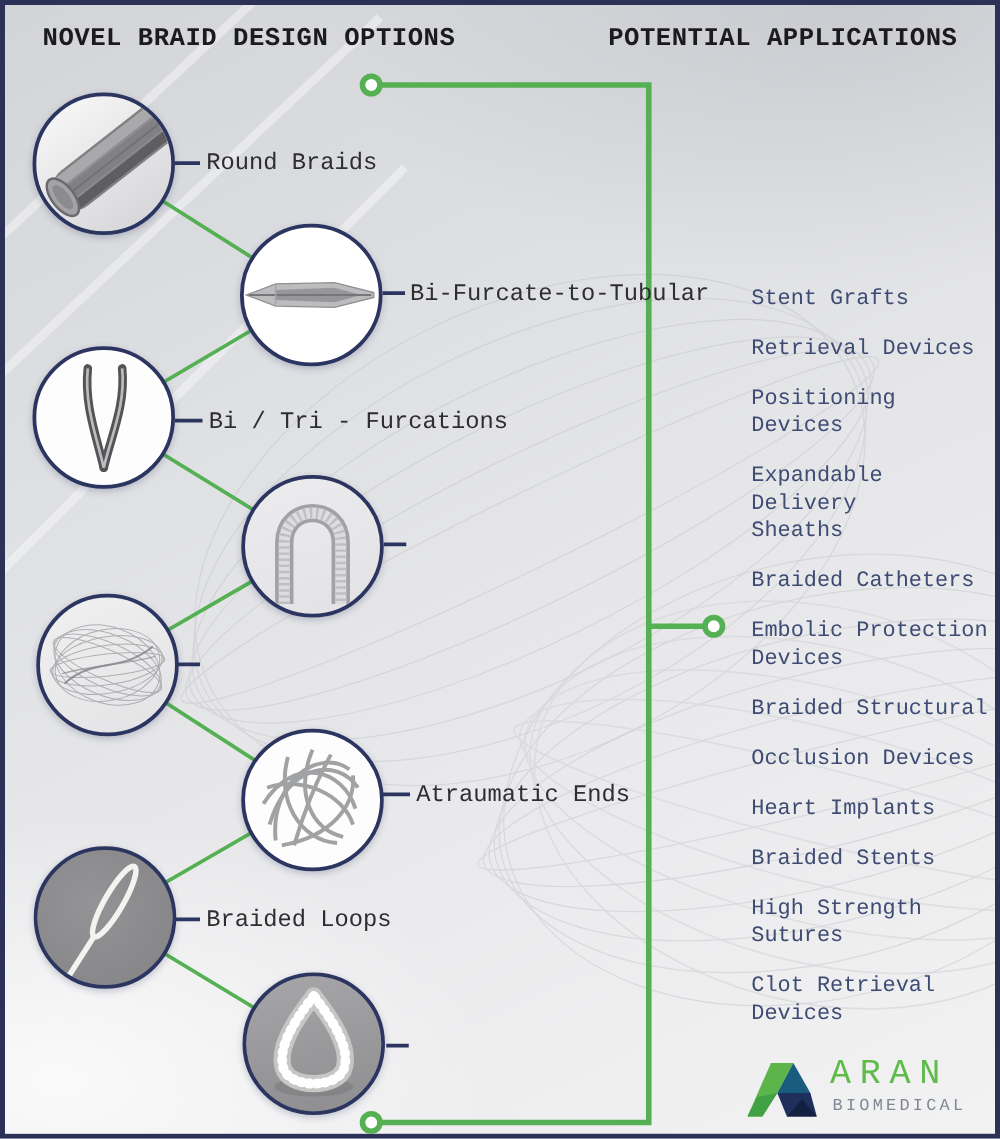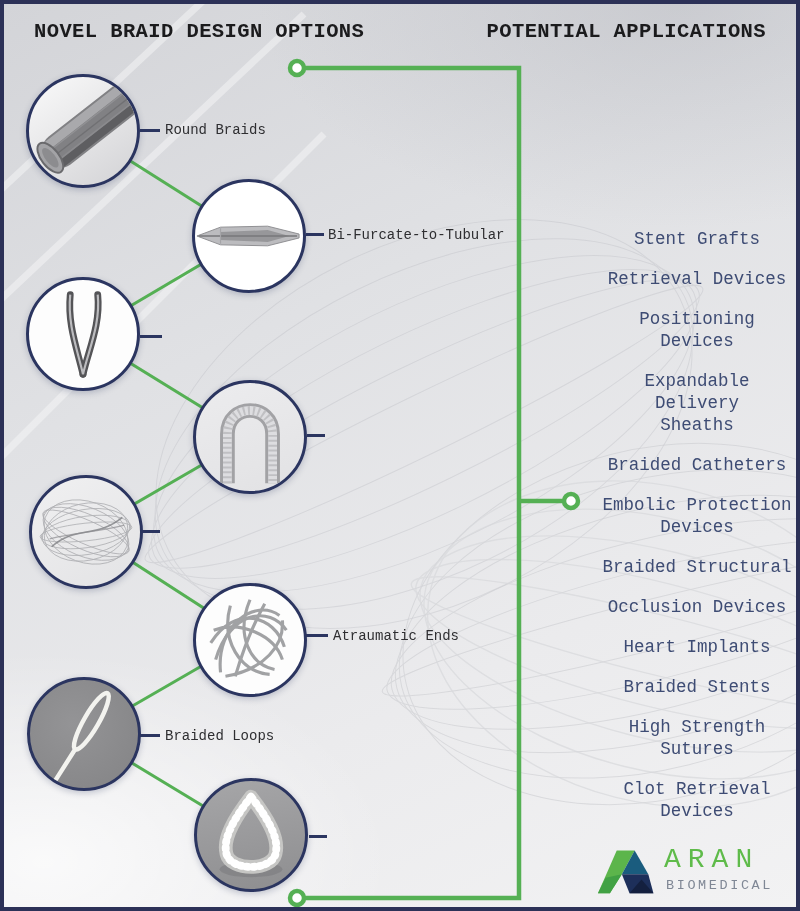--- a/index.html
+++ b/index.html
@@ -7,27 +7,27 @@
     position:relative;width:800px;height:911px;overflow:hidden;
     box-sizing:border-box;border:4px solid #2c3157;
     background:linear-gradient(155deg,#d3d4d8 0%,#e0e1e4 35%,#ebebed 70%,#f2f2f3 100%);
     font-family:Liberation Mono, monospace;
   }
   .shade-tr{position:absolute;inset:0;background:radial-gradient(ellipse 600px 320px at 85% 0%,rgba(168,170,178,.35),rgba(168,170,178,0) 70%);}
   .shade-bl{position:absolute;inset:0;background:radial-gradient(ellipse 500px 300px at 5% 95%,rgba(255,255,255,.75),rgba(255,255,255,0) 70%);}
   svg{display:block;}
   .abs{position:absolute;}
   .title{font-size:20.5px;font-weight:bold;color:#1b1b1d;letter-spacing:.4px;white-space:nowrap;}
-  .blabel{font-size:14px;color:#2e2e31;white-space:nowrap;line-height:24px;text-align:center;}
+  .blabel{font-size:19px;color:#2e2e31;white-space:nowrap;line-height:24px;text-align:center;}
   .connector{position:absolute;height:3px;background:#2b3560;}
   .bcircle{position:absolute;width:108px;height:108px;border-radius:50%;
     border:3px solid #2b3560;overflow:hidden;box-sizing:content-box;
     box-shadow:0 2px 6px rgba(40,50,90,.25);}
   .bcircle svg{width:108px;height:108px;}
-  .apps{position:absolute;left:597px;top:224px;width:192px;text-align:center;}
+  .apps{position:absolute;left:597px;top:224px;width:192px;}
   .app-item{font-size:17.5px;line-height:22px;color:#3e4c74;margin-bottom:18px;white-space:pre-line;}
   .logo-brand{position:absolute;left:660px;top:840px;font-size:28px;color:#5fbb4a;letter-spacing:7px;font-weight:400;}
   .logo-sub{position:absolute;left:662px;top:874px;font-size:13.5px;color:#7f8795;letter-spacing:2.6px;}
 </style>
 </head>
 <body>
 
 <div id="stage">
 
   <div class="shade-tr"></div>
@@ -106,20 +106,21 @@
 
   <div class="bcircle" style="left:22px;top:273px;background:#fdfdfd">
     <svg viewBox="0 0 110 110">
       <path d="M42,15 C39,45 49,70 55,96" fill="none" stroke="#545457" stroke-width="7" stroke-linecap="round"></path>
       <path d="M70,15 C73,45 61,70 55,96" fill="none" stroke="#545457" stroke-width="7" stroke-linecap="round"></path>
       <path d="M42,15 C39,45 49,70 55,96" fill="none" stroke="#bcbcbf" stroke-width="2.2"></path>
       <path d="M70,15 C73,45 61,70 55,96" fill="none" stroke="#bcbcbf" stroke-width="2.2"></path>
     </svg>
   </div>
   <div class="connector" style="left:136px;top:331px;width:22px"></div>
+  <div class="abs blabel" style="left:163px;top:321px">Bi / Tri - Furcations</div>
 
   <div class="bcircle" style="left:189px;top:376px;background:linear-gradient(160deg,#ececee,#e2e2e4)">
     <svg viewBox="0 0 110 110">
       <path d="M32,102 L32,52 C32,20 78,20 78,52 L78,102" fill="none" stroke="#a2a2a5" stroke-width="15"></path>
       <path d="M32,102 L32,52 C32,20 78,20 78,52 L78,102" fill="none" stroke="#dddde0" stroke-width="9"></path>
       <path d="M32,102 L32,52 C32,20 78,20 78,52 L78,102" fill="none" stroke="#c0c0c3" stroke-width="9" stroke-dasharray="2 3"></path>
     </svg>
   </div>
   <div class="connector" style="left:303px;top:430px;width:18px"></div>
 

